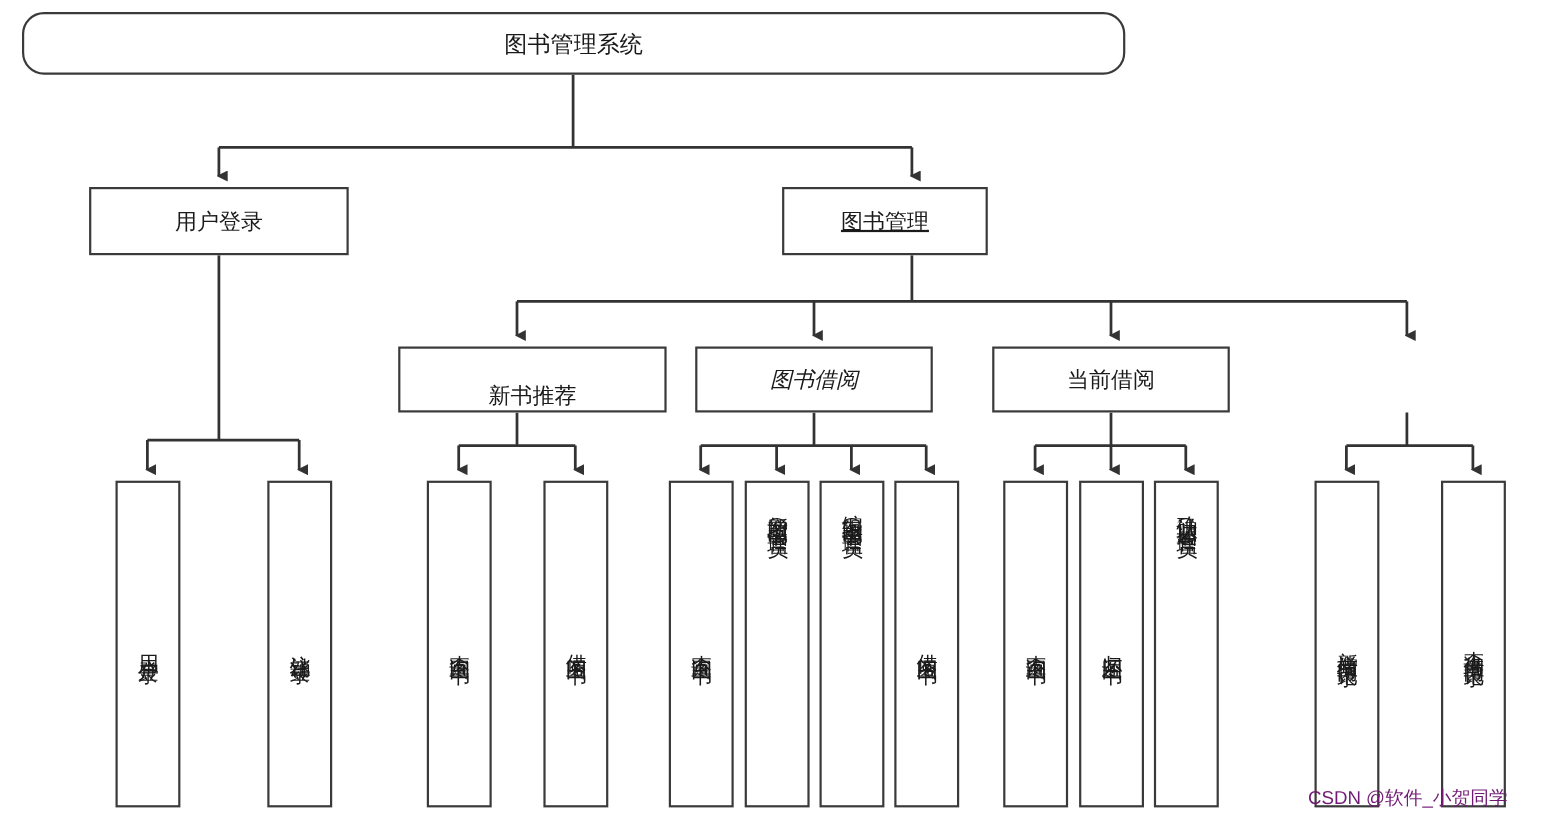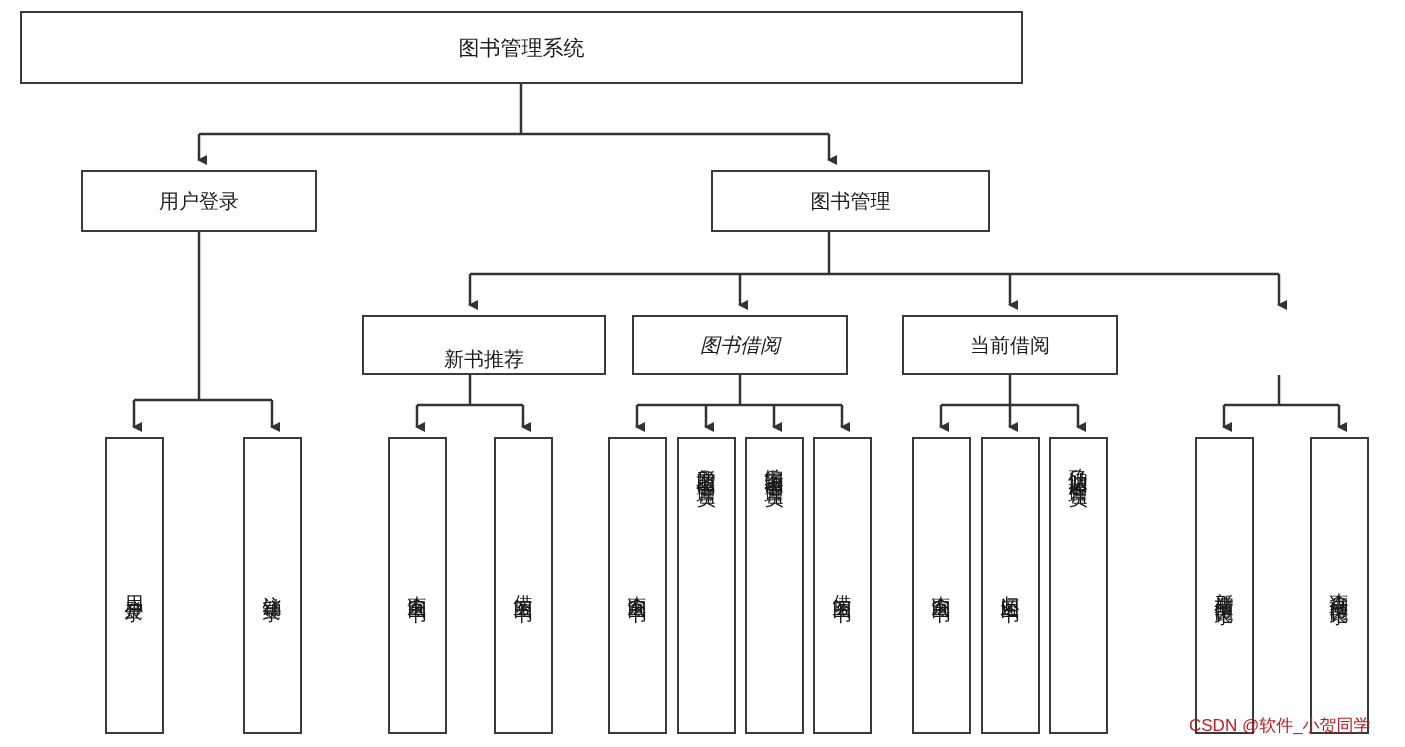--- a/index.html
+++ b/index.html
@@ -61,21 +61,21 @@
   }
   .node.leaf.center-v {
     align-items: center;
     padding-top: 0;
   }
   .watermark {
     position: absolute;
     left: 1189px;
     top: 714px;
     font-size: 17px;
-    color: #b91c1c;
+    color: #701a75;
     white-space: nowrap;
     z-index: 3;
   }
 </style>
 </head>
 <body>
 
 <div id="canvas">
 
   <svg id="wires" viewBox="0 0 1405 747" xmlns="http://www.w3.org/2000/svg">
@@ -121,28 +121,28 @@
       <path d="M1010,405 L1010,427" marker-end="url(#arrow)"></path>
       <path d="M1078,405 L1078,427" marker-end="url(#arrow)"></path>
 
       <path d="M1279,375 L1279,405"></path>
       <path d="M1224,405 L1339,405"></path>
       <path d="M1224,405 L1224,427" marker-end="url(#arrow)"></path>
       <path d="M1339,405 L1339,427" marker-end="url(#arrow)"></path>
     </g>
   </svg>
 
-  <div class="node root" style="left:20px; top:11px; width:1003px; height:73px;">
+  <div class="node root" style="left:20px; top:11px; width:1003px; height:57px;border-radius:20px;">
     <span>图书管理系统</span>
   </div>
 
   <div class="node lvl2" style="left:81px; top:170px; width:236px; height:62px;">
     <span>用户登录</span>
   </div>
-  <div class="node lvl2" style="left:711px; top:170px; width:279px; height:62px;">
+  <div class="node lvl2" style="left:711px; top:170px; width:187px; height:62px;text-decoration:underline;">
     <span>图书管理</span>
   </div>
 
   <div class="node lvl3" style="left:362px; top:315px; width:244px; height:60px;align-items:flex-end;">
     <span>新书推荐</span>
   </div>
   <div class="node lvl3" style="left:632px; top:315px; width:216px; height:60px;font-style:italic;">
     <span>图书借阅</span>
   </div>
   <div class="node lvl3" style="left:902px; top:315px; width:216px; height:60px;">

